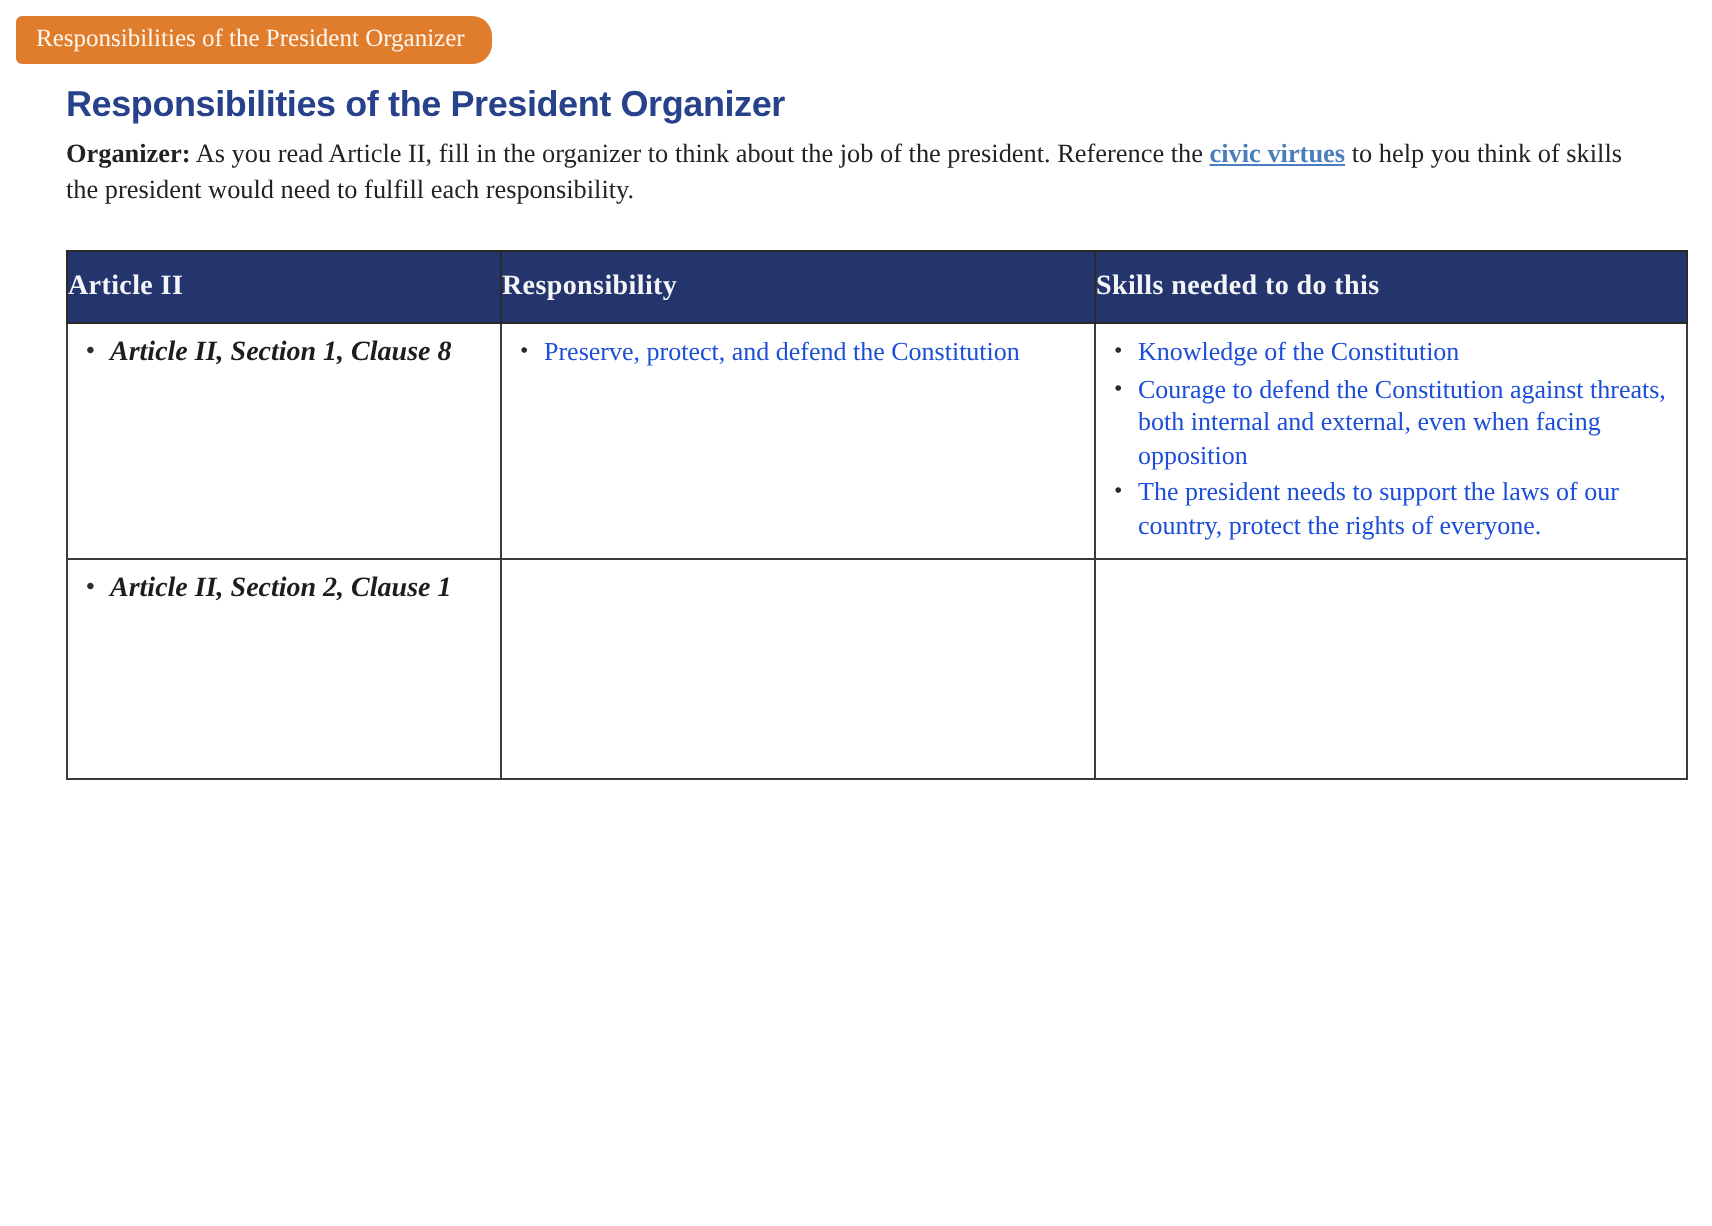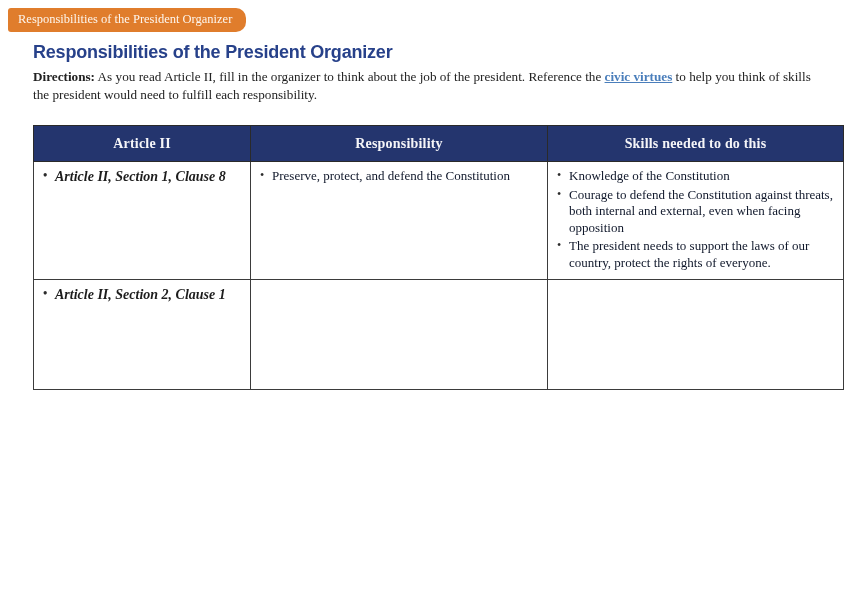--- a/index.html
+++ b/index.html
@@ -61,21 +61,21 @@
   table.organizer col.c3 { width: 296px; }
 
   table.organizer th {
     background: #24356e;
     color: #f5f5f8;
     font-family: "Liberation Serif", serif;
     font-weight: bold;
     font-size: 14px;
     letter-spacing: 0.2px;
     height: 36px;
-    text-align: center;
+    text-align: left;
     vertical-align: middle;
     border: 1.5px solid #2a2a2a;
   }
 
   table.organizer td {
     border: 1.5px solid #3b3b3b;
     vertical-align: top;
     padding: 6px 8px 6px 6px;
     height: 110px;
     font-size: 13px;
@@ -97,34 +97,34 @@
     color: #2b2b2b;
   }
 
   td.article-cell li {
     font-weight: bold;
     font-style: italic;
     font-size: 14px;
     color: #1d1d1d;
   }
   td.answer-cell { cursor: text; }
-  td.answer-cell li { color: #0f172a; }
+  td.answer-cell li { color: #1d4ed8; }
   li:empty { display: none; }
 </style>
 </head>
 <body>
 
 <div class="doc-tab">
   <span>Responsibilities of the President Organizer</span>
 </div>
 
 <div class="content">
   <div class="page-title">Responsibilities of the President Organizer</div>
   <div class="directions">
-    <b>Directions:</b><span> As you read Article II, fill in the organizer to think about the job of the president. Reference the </span><a>civic virtues</a><span> to help you think of skills the president would need to fulfill each responsibility.</span>
+    <b>Organizer:</b><span> As you read Article II, fill in the organizer to think about the job of the president. Reference the </span><a>civic virtues</a><span> to help you think of skills the president would need to fulfill each responsibility.</span>
   </div>
 </div>
 
 <table class="organizer">
   <colgroup>
       <col class="c1">
       <col class="c2">
       <col class="c3">
     </colgroup>
   <thead>

